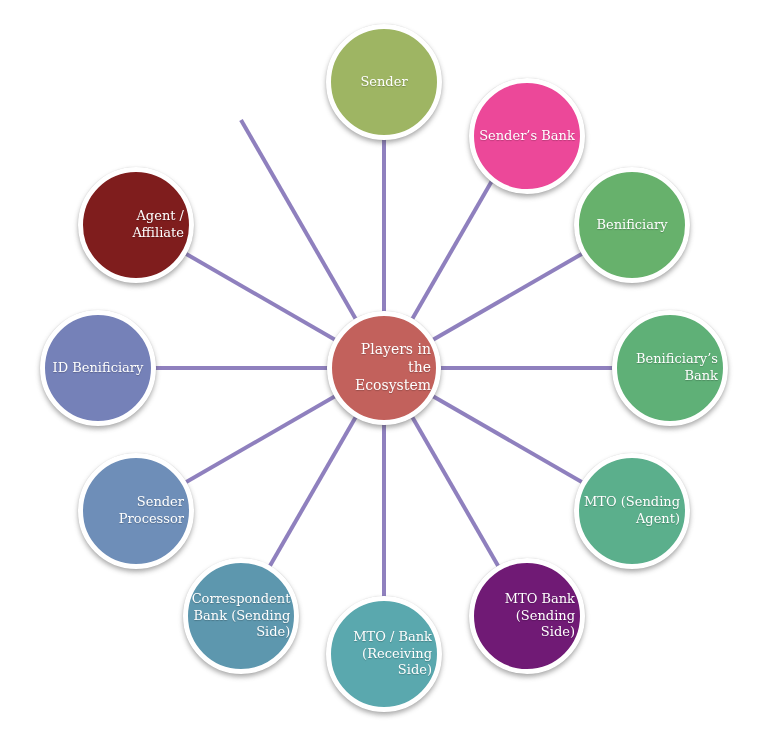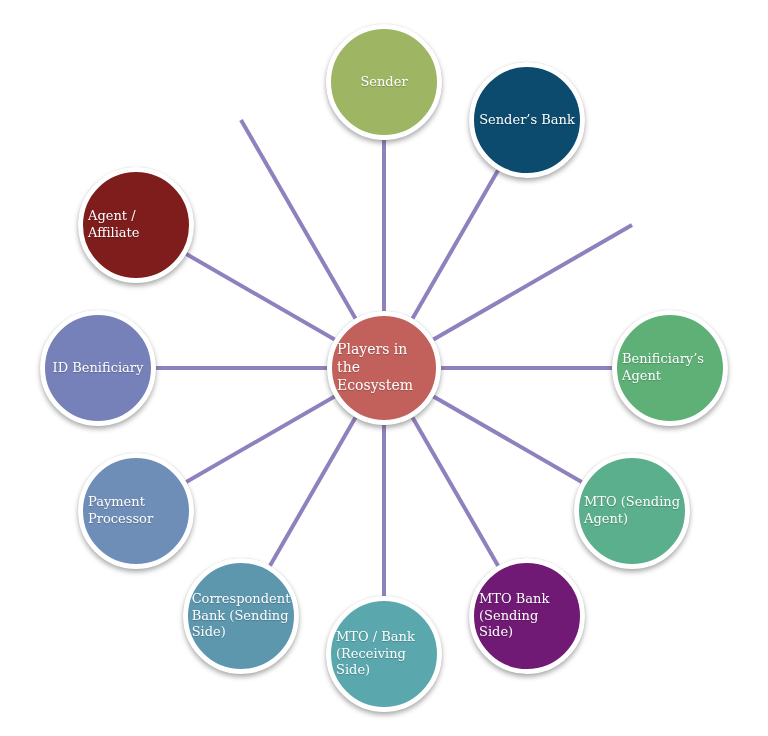--- a/index.html
+++ b/index.html
@@ -21,21 +21,21 @@
     stroke-linecap: butt;
   }
   .node {
     position: absolute;
     box-sizing: border-box;
     border: 5px solid #ffffff;
     border-radius: 50%;
     display: flex;
     align-items: center;
     justify-content: center;
-    text-align: left;
+    text-align: right;
     color: #ffffff;
     box-shadow: 0 3px 5px rgba(70,70,70,0.45), 0 0 1px rgba(0,0,0,0.18);
     font-size: 13px;
     line-height: 1.28;
   }
   .node.satellite { width: 116px; height: 116px; }
   .node.center-node { width: 114px; height: 114px; font-size: 14px; }
   .node .label {
     padding: 2px 5px;
     text-shadow: 0 1px 1px rgba(0,0,0,0.22);
@@ -57,40 +57,43 @@
     <line x1="384" y1="368" x2="241" y2="616" stroke="#8F80BE"></line>
     <line x1="384" y1="368" x2="136" y2="511" stroke="#8F80BE"></line>
     <line x1="384" y1="368" x2="98" y2="368" stroke="#8F80BE"></line>
     <line x1="384" y1="368" x2="136" y2="225" stroke="#8F80BE"></line>
     <line x1="384" y1="368" x2="241" y2="120" stroke="#8F80BE"></line>
   </svg>
 
   <div class="node satellite" style="left: 326px; top: 24px; background-color: rgb(158, 181, 99);">
     <span class="label">Sender</span>
   </div>
-  <div class="node satellite" style="left: 469px; top: 62px; background-color: #0c4a6e;">
+  <div class="node satellite" style="left: 469px; top: 78px; background-color: #ec4899;">
     <span class="label">Sender’s Bank</span>
   </div>
+  <div class="node satellite" style="left: 574px; top: 167px; background-color: rgb(103, 177, 108);">
+    <span class="label">Benificiary</span>
+  </div>
   <div class="node satellite" style="left: 612px; top: 310px; background-color: rgb(95, 176, 119);">
-    <span class="label">Benificiary’s Agent</span>
+    <span class="label">Benificiary’s Bank</span>
   </div>
   <div class="node satellite" style="left: 574px; top: 453px; background-color: rgb(91, 175, 140);">
     <span class="label">MTO (Sending Agent)</span>
   </div>
   <div class="node satellite" style="left: 469px; top: 558px; background-color: #701a75;">
     <span class="label">MTO Bank (Sending Side)</span>
   </div>
   <div class="node satellite" style="left: 326px; top: 596px; background-color: rgb(90, 168, 174);">
     <span class="label">MTO / Bank (Receiving Side)</span>
   </div>
   <div class="node satellite" style="left: 183px; top: 558px; background-color: rgb(93, 151, 174);">
     <span class="label">Correspondent Bank (Sending Side)</span>
   </div>
   <div class="node satellite" style="left: 78px; top: 453px; background-color: rgb(110, 142, 184);">
-    <span class="label">Payment Processor</span>
+    <span class="label">Sender Processor</span>
   </div>
   <div class="node satellite" style="left: 40px; top: 310px; background-color: rgb(117, 129, 184);">
     <span class="label">ID Benificiary</span>
   </div>
   <div class="node satellite" style="left: 78px; top: 167px; background-color: #7f1d1d;">
     <span class="label">Agent / Affiliate</span>
   </div>
 
   <div class="node center-node" style="left: 327px; top: 311px; background-color: rgb(194, 97, 92);">
     <span class="label">Players in the Ecosystem</span>

